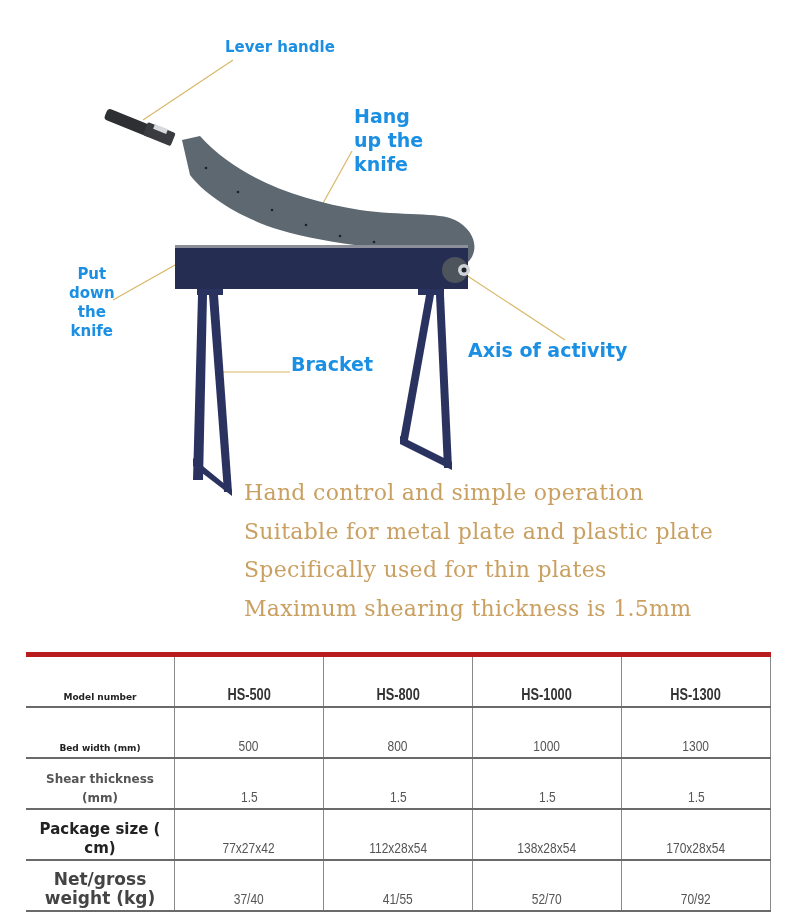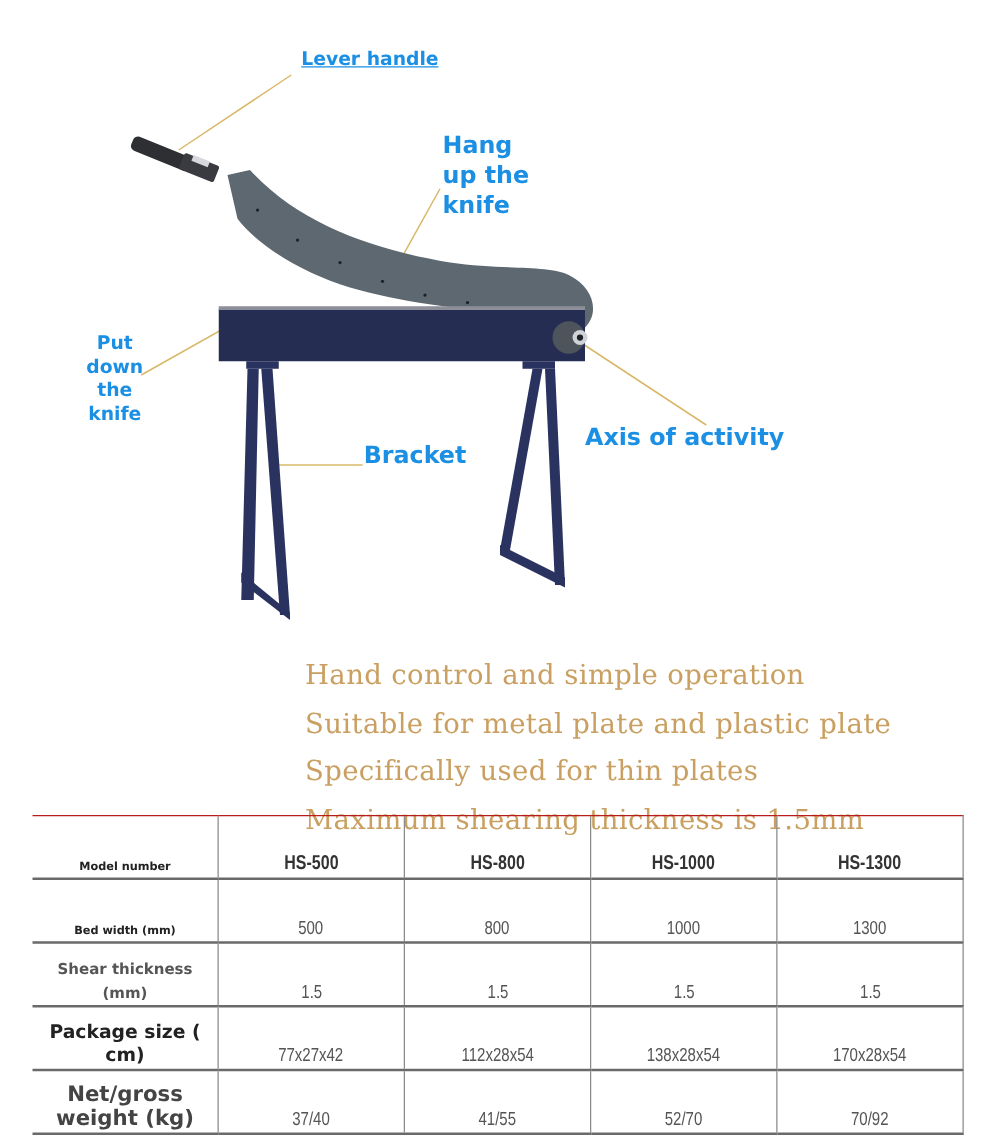--- a/index.html
+++ b/index.html
@@ -1,27 +1,27 @@
 <!DOCTYPE html>
 <html><head>
   <meta charset="utf-8">
   <style>
     html, body { margin: 0; padding: 0; background: #ffffff; }
     body { width: 800px; height: 915px; position: relative; overflow: hidden; font-family: "DejaVu Sans", sans-serif; }
     .abs { position: absolute; }
     .callout { color: #1a8fe3; font-weight: bold; font-family: "DejaVu Sans", sans-serif; }
     .callout-lg { font-size: 19px; line-height: 24px; }
     .callout-md { font-size: 15px; line-height: 19px; }
-    .features { left: 244px; top: 474px; color: #c9a061; font-family: "DejaVu Serif", serif; font-size: 22px; line-height: 38.5px; letter-spacing: 0.3px; margin-top: 48px; }
+    .features { left: 244px; top: 474px; color: #c9a061; font-family: "DejaVu Serif", serif; font-size: 22px; line-height: 38.5px; letter-spacing: 0.3px; }
     .features div { white-space: nowrap; }
     svg.machine { position: absolute; left: 0; top: 0; }
     table.spec { position: absolute; left: 26px; top: 652px; width: 745px; border-collapse: collapse; table-layout: fixed; }
     table.spec td { height: 47px; text-align: center; vertical-align: bottom; padding: 0 0 2px 0; border-bottom: 2px solid #6a6a6a; border-left: 1px solid #8a8a8a; color: #444; }
     table.spec td:first-child { border-left: none; width: 148px; }
-    table.spec tr:first-child td { border-top: 1px solid #b91c1c; text-align: center; }
+    table.spec tr:first-child td { border-top: 5px solid #b91c1c; text-align: center; }
     table.spec td.last { border-right: 1px solid #8a8a8a; }
     .cell { font-family: "Liberation Sans", sans-serif; font-size: 15px; color: #555; transform: scaleX(0.8); display: inline-block; }
     .cell.model { font-weight: bold; color: #333; font-size: 16px; }
     .rh { font-family: "DejaVu Sans", sans-serif; font-weight: bold; color: #222; }
     .rh.s1 { font-size: 9px; }
     .rh.s2 { font-size: 9px; }
     .rh.s3 { font-size: 12px; color: #555; line-height: 15px; }
     .rh.s4 { font-size: 15px; line-height: 15px; }
     .rh.s5 { font-size: 17px; color: #444; line-height: 18px; }
   </style>
@@ -72,21 +72,21 @@
   </g>
 
   <g fill="#2a3360">
     <rect x="418" y="289" width="26" height="6"></rect>
     <polygon points="426,295 434,295 408,440 400,440"></polygon>
     <polygon points="436,295 444,295 452,468 444,468"></polygon>
     <polygon points="400,436 452,462 452,470 400,444"></polygon>
   </g>
 </svg>
 
-<div class="abs callout callout-md" style="left:241px; top:38px;text-decoration:underline;">Lever handle</div>
+<div class="abs callout callout-md" style="left:225px; top:38px;">Lever handle</div>
 <div class="abs callout callout-lg" style="left:354px; top:104px;">
   <div>Hang</div>
   <div>up the</div>
   <div>knife</div>
 </div>
 <div class="abs callout callout-md" style="left:69px; top:265px;text-align:center;">
   <div>Put</div>
   <div>down</div>
   <div>the</div>
   <div>knife</div>

